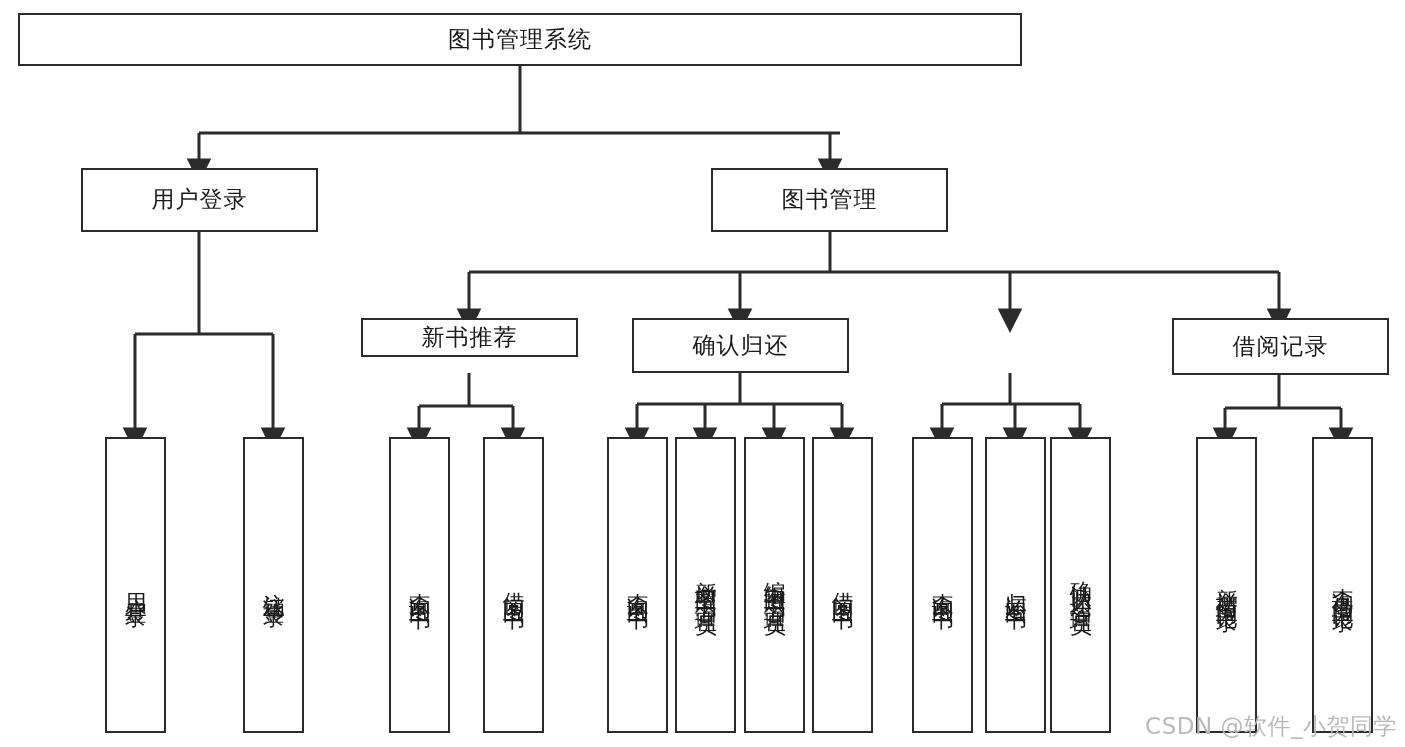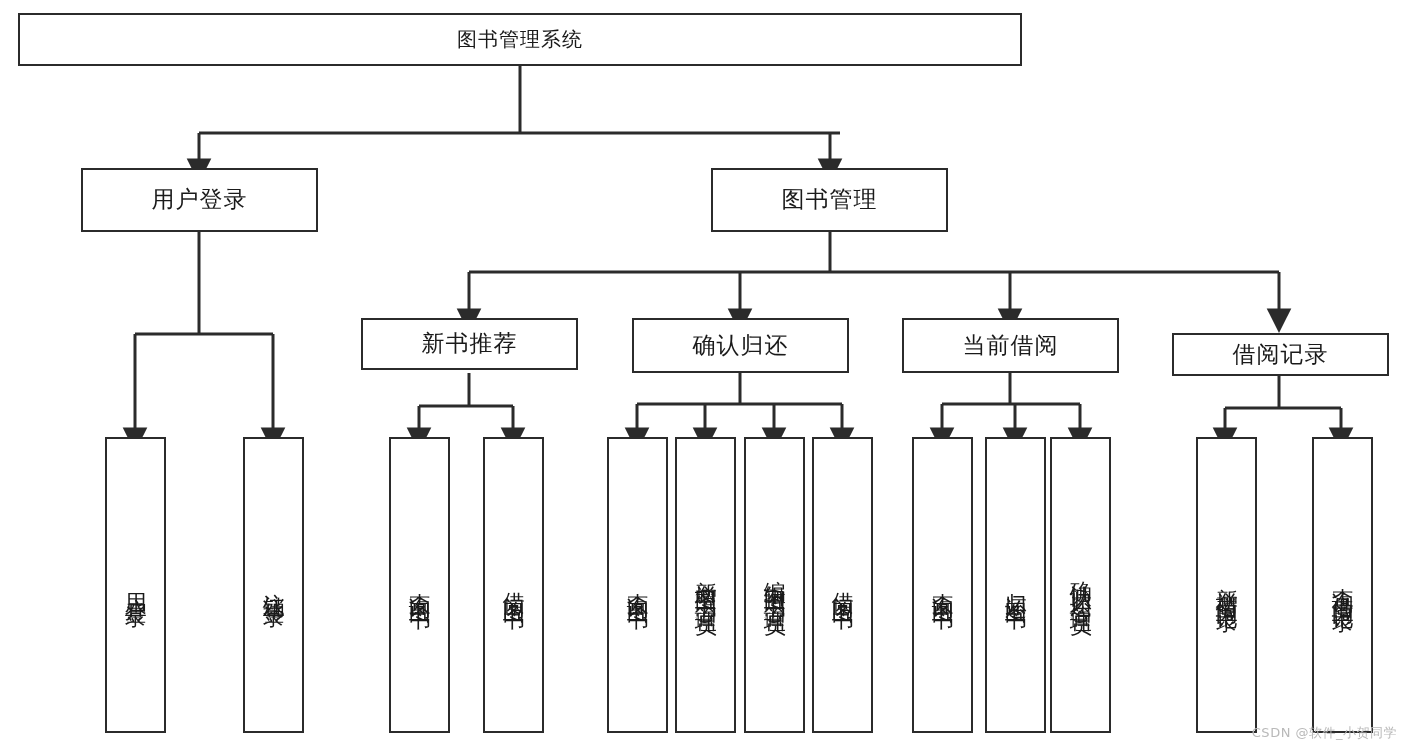--- a/index.html
+++ b/index.html
@@ -39,38 +39,38 @@
   .node-label {
     color: #1a1a1a;
     letter-spacing: 1px;
     white-space: nowrap;
     line-height: 1.12;
   }
   .node.horiz .node-label {
     font-size: 23px;
   }
   .node.root .node-label {
-    font-size: 20px;
+    font-size: 23px;
   }
   .node.leaf {
     align-items: center;
     justify-content: center;
   }
   .node.leaf .node-label {
     font-size: 22px;
     writing-mode: vertical-rl;
     text-orientation: upright;
     letter-spacing: 5px;
     white-space: nowrap;
   }
   #watermark {
     position: absolute;
     right: 8px;
     bottom: 5px;
-    font-size: 13px;
+    font-size: 23px;
     color: #b9b9b9;
     letter-spacing: 0.5px;
     white-space: nowrap;
     z-index: 5;
   }
 </style>
 </head>
 <body>
 
 <div id="canvas">
@@ -129,30 +129,27 @@
     <span class="node-label">图书管理系统</span>
   </div>
 
   <div class="node horiz" style="left:81px; top:168px; width:237px; height:64px;">
     <span class="node-label">用户登录</span>
   </div>
   <div class="node horiz" style="left:711px; top:168px; width:237px; height:64px;justify-content:center;">
     <span class="node-label">图书管理</span>
   </div>
 
-  <div class="node horiz" style="left:361px; top:318px; width:217px; height:52px;justify-content:center;">
+  <div class="node horiz" style="left:361px; top:318px; width:217px; height:39px;justify-content:center;">
     <span class="node-label">新书推荐</span>
   </div>
   <div class="node horiz" style="left:632px; top:318px; width:217px; height:55px;">
     <span class="node-label">确认归还</span>
   </div>
-  <div class="node horiz" style="left:902px; top:318px; width:217px; height:55px;">
-    <span class="node-label">当前借阅</span>
-  </div>
-  <div class="node horiz" style="left:1172px; top:333px; width:217px; height:43px;">
+  <div class="node horiz" style="left:1172px; top:318px; width:217px; height:57px;">
     <span class="node-label">借阅记录</span>
   </div>
 
   <div class="node leaf" style="left:105px; top:437px; width:61px; height:296px;">
     <span class="node-label">用户登录</span>
   </div>
   <div class="node leaf" style="left:243px; top:437px; width:61px; height:296px;">
     <span class="node-label">注销登录</span>
   </div>
 

